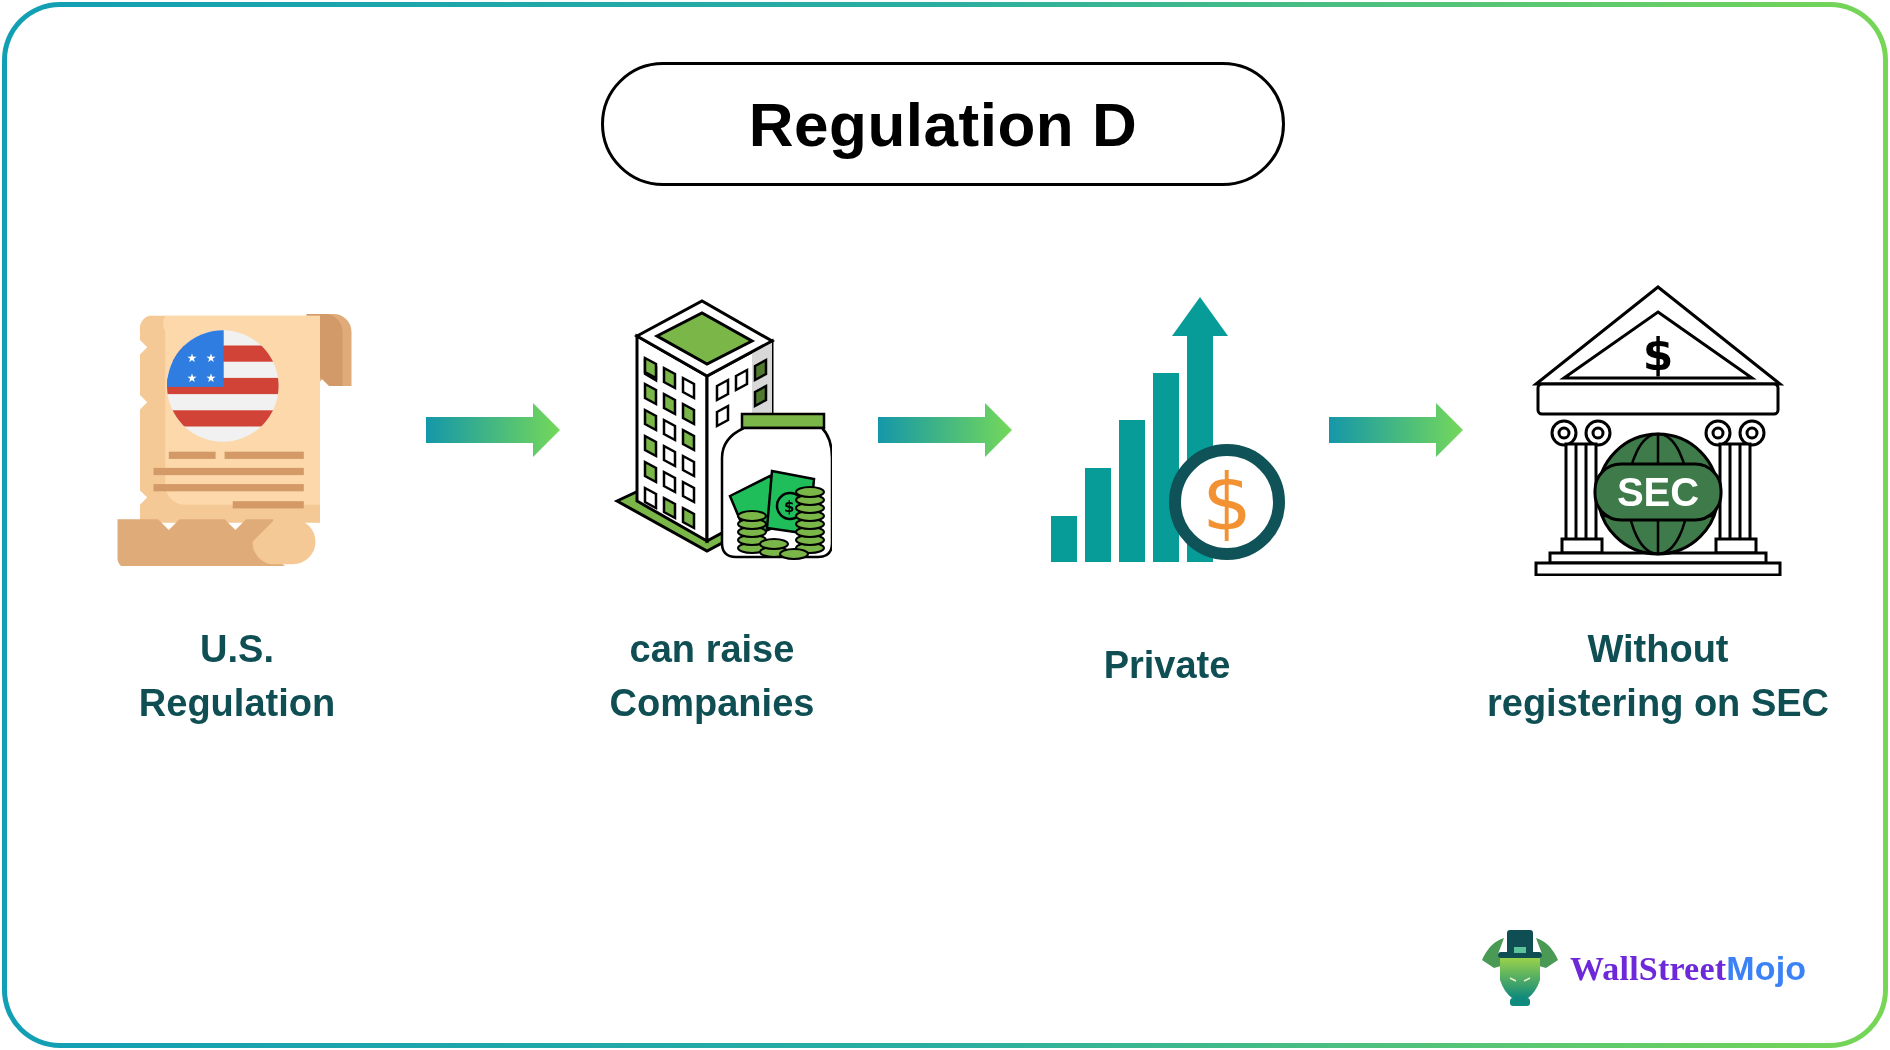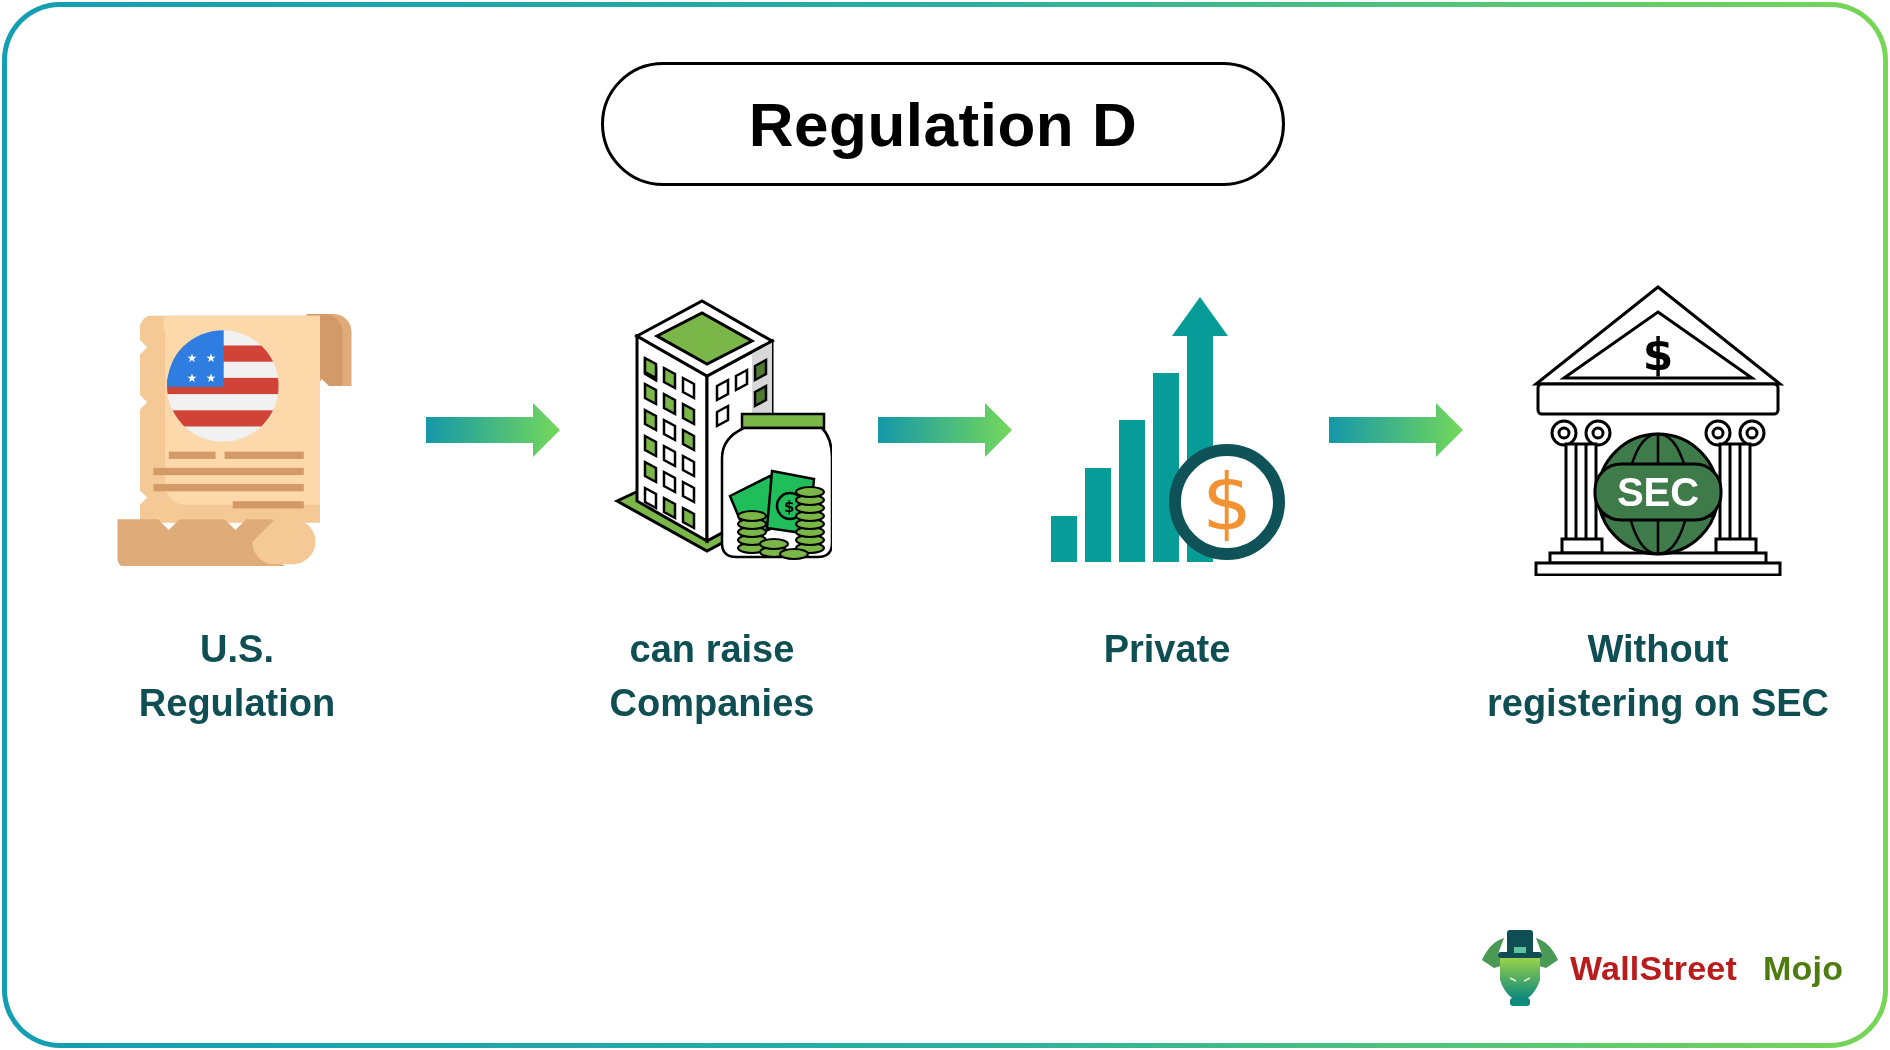--- a/index.html
+++ b/index.html
@@ -22,22 +22,22 @@
   .title-text { font-size: 62px; font-weight: 700; color: #000; letter-spacing: 0.5px; }
   .icon { position: absolute; }
   .arrow { position: absolute; top: 403px; width: 134px; height: 54px; }
   .label {
     position: absolute; top: 622px; width: 480px; text-align: center;
     font-size: 38px; font-weight: 700; color: #0f4f54; line-height: 54px;
   }
   .label span { display: block; }
   .logo { position: absolute; left: 1480px; top: 928px; height: 80px; display: flex; align-items: center; }
   .logo-text { font-size: 34px; font-weight: 700; margin-left: 10px; letter-spacing: 0.2px; }
-  .logo-a { color: #b91c1c; }
-  .logo-b { color: #4d7c0f; margin-left: 26px; }
+  .logo-a { color: #6d28d9; font-family: Liberation Serif, serif; }
+  .logo-b { color: #3b82f6; }
 </style>
 </head>
 <body>
 
 <div class="frame">
   <div class="frame-inner"></div>
 </div>
 
 <div class="title-pill">
   <span class="title-text">Regulation D</span>
@@ -242,21 +242,21 @@
 </svg>
 
 <div class="label" style="left:-3px;">
   <span>U.S.</span>
   <span>Regulation</span>
 </div>
 <div class="label" style="left:472px;">
   <span>can raise</span>
   <span>Companies</span>
 </div>
-<div class="label" style="left:927px;">
+<div class="label" style="left:927px;margin-top:16px;">
   <span>Private</span>
 </div>
 <div class="label" style="left:1418px;">
   <span>Without</span>
   <span>registering on SEC</span>
 </div>
 
 <div class="logo">
   <svg width="80" height="80" viewBox="0 0 80 80">
     <defs>

